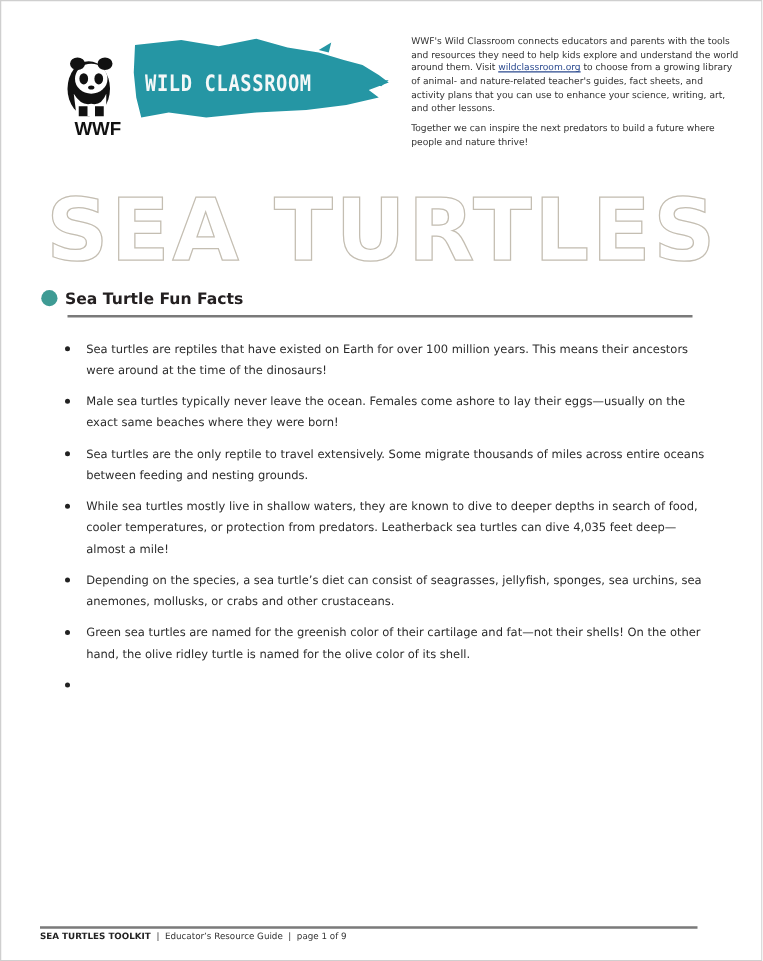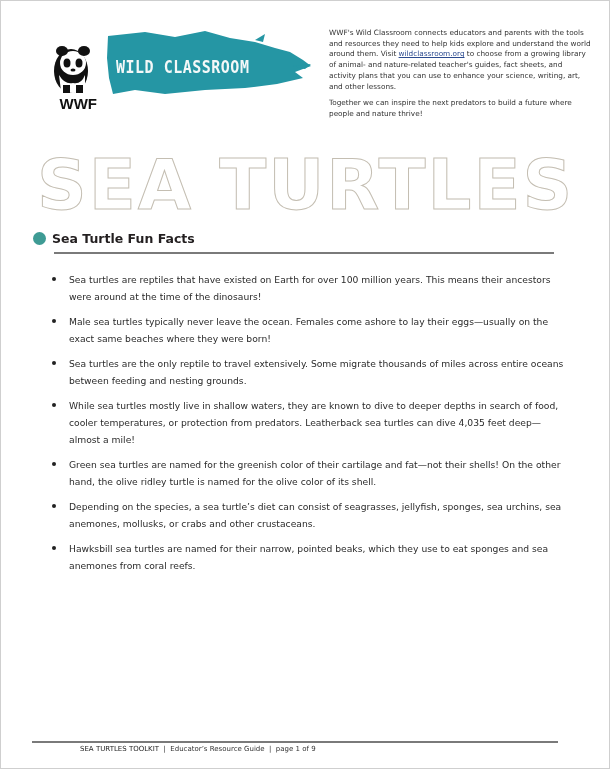--- a/index.html
+++ b/index.html
@@ -76,21 +76,21 @@
     border-radius: 50%; background: #222;
   }
   .foot-rule {
     position: absolute; left: 31px; top: 740px; width: 526px; height: 2px;
     background: #7a7a7a;
   }
   .footer {
     position: absolute; left: 31px; top: 744px;
     font-size: 7px; color: #333; white-space: nowrap;
   }
-  .footer .bold { font-weight: normal; color: #222; margin-left: 48px; }
+  .footer .bold { font-weight: bold; color: #222; }
 </style>
 </head>
 <body>
 
 <div class="page">
 
   <svg class="logo-wwf" viewBox="0 0 52 68">
     <ellipse cx="26" cy="30" rx="17" ry="22" fill="#111"></ellipse>
     <ellipse cx="28" cy="22" rx="13" ry="12" fill="#fff"></ellipse>
     <ellipse cx="17" cy="10" rx="6" ry="5" fill="#111"></ellipse>
@@ -122,22 +122,22 @@
     <span class="dot"></span>
     <span class="section-title">Sea Turtle Fun Facts</span>
   </div>
   <div class="head-rule"></div>
 
   <ul class="facts">
     <li><span class="bullet"></span><span>Sea turtles are reptiles that have existed on Earth for over 100 million years. This means their ancestors were around at the time of the dinosaurs!</span></li>
     <li><span class="bullet"></span><span>Male sea turtles typically never leave the ocean. Females come ashore to lay their eggs—usually on the exact same beaches where they were born!</span></li>
     <li><span class="bullet"></span><span>Sea turtles are the only reptile to travel extensively. Some migrate thousands of miles across entire oceans between feeding and nesting grounds.</span></li>
     <li><span class="bullet"></span><span>While sea turtles mostly live in shallow waters, they are known to dive to deeper depths in search of food, cooler temperatures, or protection from predators. Leatherback sea turtles can dive 4,035 feet deep—almost a mile!</span></li>
+    <li><span class="bullet"></span><span>Depending on the species, a sea turtle’s diet can consist of seagrasses, jellyfish, sponges, sea urchins, sea anemones, mollusks, or crabs and other crustaceans.</span></li>
     <li><span class="bullet"></span><span>Green sea turtles are named for the greenish color of their cartilage and fat—not their shells! On the other hand, the olive ridley turtle is named for the olive color of its shell.</span></li>
-    <li><span class="bullet"></span><span>Depending on the species, a sea turtle’s diet can consist of seagrasses, jellyfish, sponges, sea urchins, sea anemones, mollusks, or crabs and other crustaceans.</span></li>
-    <li><span class="bullet"></span><span>Hawksbill sea turtles are named for their narrow, pointed beaks, which they use to eat sponges and sea anemones from coral reefs.</span></li>
+    <li><span class="bullet"></span></li>
   </ul>
 
   <div class="foot-rule"></div>
   <div class="footer">
     <span class="bold">SEA TURTLES TOOLKIT</span><span style="white-space:pre;">  |  Educator’s Resource Guide  |  page 1 of 9</span>
   </div>
 </div>
 
 </body></html>

